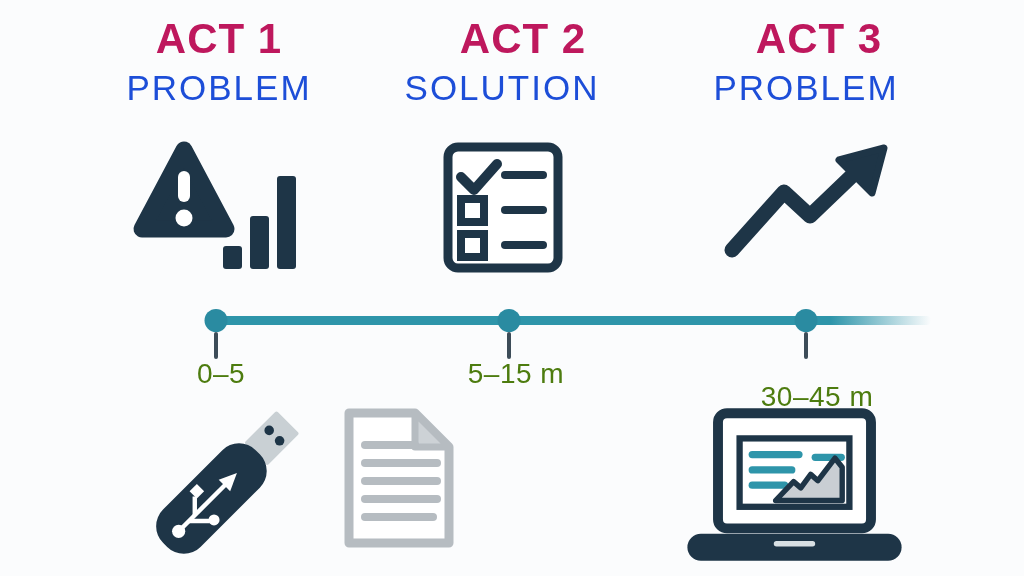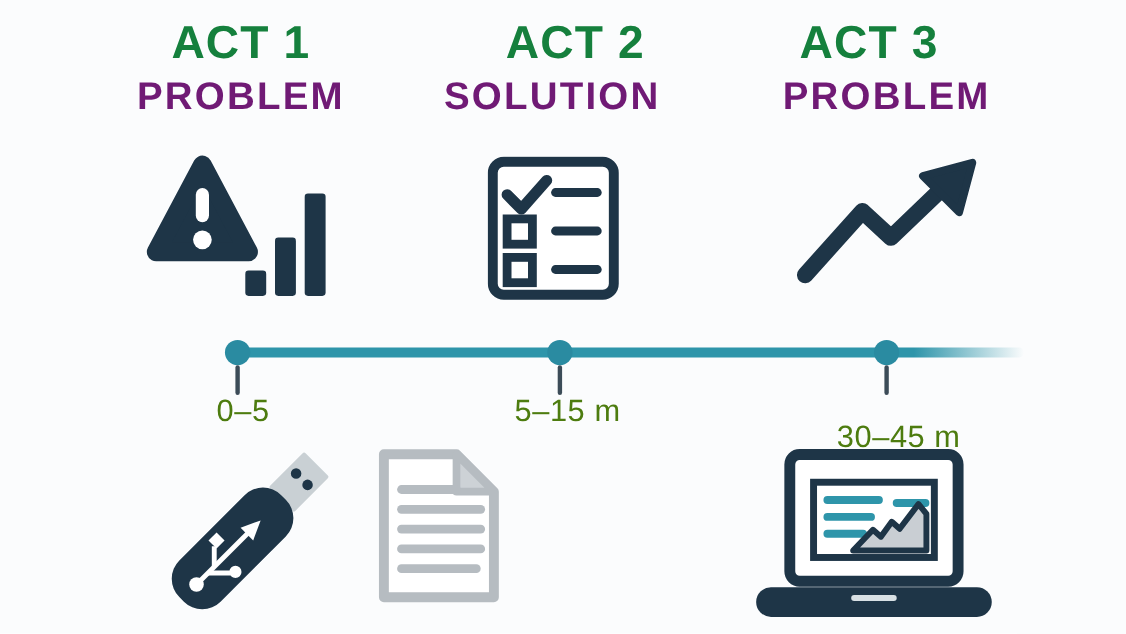--- a/index.html
+++ b/index.html
@@ -6,26 +6,26 @@
   .canvas{
     position:relative;width:1024px;height:576px;
     background:#fbfcfd;overflow:hidden;
     font-family:"Liberation Sans","DejaVu Sans",sans-serif;
     color:#1e3547;
   }
   
   .act-title{
     position:absolute;transform:translateX(-50%);
     font-size:42px;font-weight:700;letter-spacing:1px;
-    color:#15803d;white-space:nowrap;line-height:1;
+    color:#be185d;white-space:nowrap;line-height:1;
   }
   .act-sub{
     position:absolute;transform:translateX(-50%);
-    font-size:35px;font-weight:700;letter-spacing:2px;
-    color:#701a75;white-space:nowrap;line-height:1;
+    font-size:35px;font-weight:400;letter-spacing:2px;
+    color:#1d4ed8;white-space:nowrap;line-height:1;
   }
   
   .icon{position:absolute;}
   .icon svg{display:block;width:100%;height:100%;}
   
   .timeline-line{
     position:absolute;left:215px;top:316px;width:716px;height:9px;
     border-radius:5px;
     background:linear-gradient(90deg,#2e95aa 0%,#2e95aa 86%,rgba(46,149,170,0) 100%);
   }
@@ -52,21 +52,21 @@
 <body>
 
 <div class="canvas">
 
   <div class="act-title" style="left:219px;top:18px;">ACT 1</div>
   <div class="act-sub" style="left:219px;top:70px;">PROBLEM</div>
 
   <div class="act-title" style="left:523px;top:18px;">ACT 2</div>
   <div class="act-sub" style="left:502px;top:70px;">SOLUTION</div>
 
-  <div class="act-title" style="left:790px;top:18px;">ACT 3</div>
+  <div class="act-title" style="left:819px;top:18px;">ACT 3</div>
   <div class="act-sub" style="left:806px;top:70px;">PROBLEM</div>
 
   <div class="icon" style="left:128px;top:138px;width:183px;height:132px;">
     <svg viewBox="0 0 183 132">
       <polygon points="56,12 14,91 98,91" fill="#1e3547" stroke="#1e3547" stroke-width="17" stroke-linejoin="round"></polygon>
       <rect x="50" y="33" width="12" height="31" rx="6" fill="#ffffff"></rect>
       <circle cx="56" cy="80" r="8.5" fill="#ffffff"></circle>
       <rect x="95" y="108" width="19" height="23" rx="3" fill="#1e3547"></rect>
       <rect x="122" y="78" width="19" height="53" rx="3" fill="#1e3547"></rect>
       <rect x="149" y="38" width="19" height="93" rx="3" fill="#1e3547"></rect>

